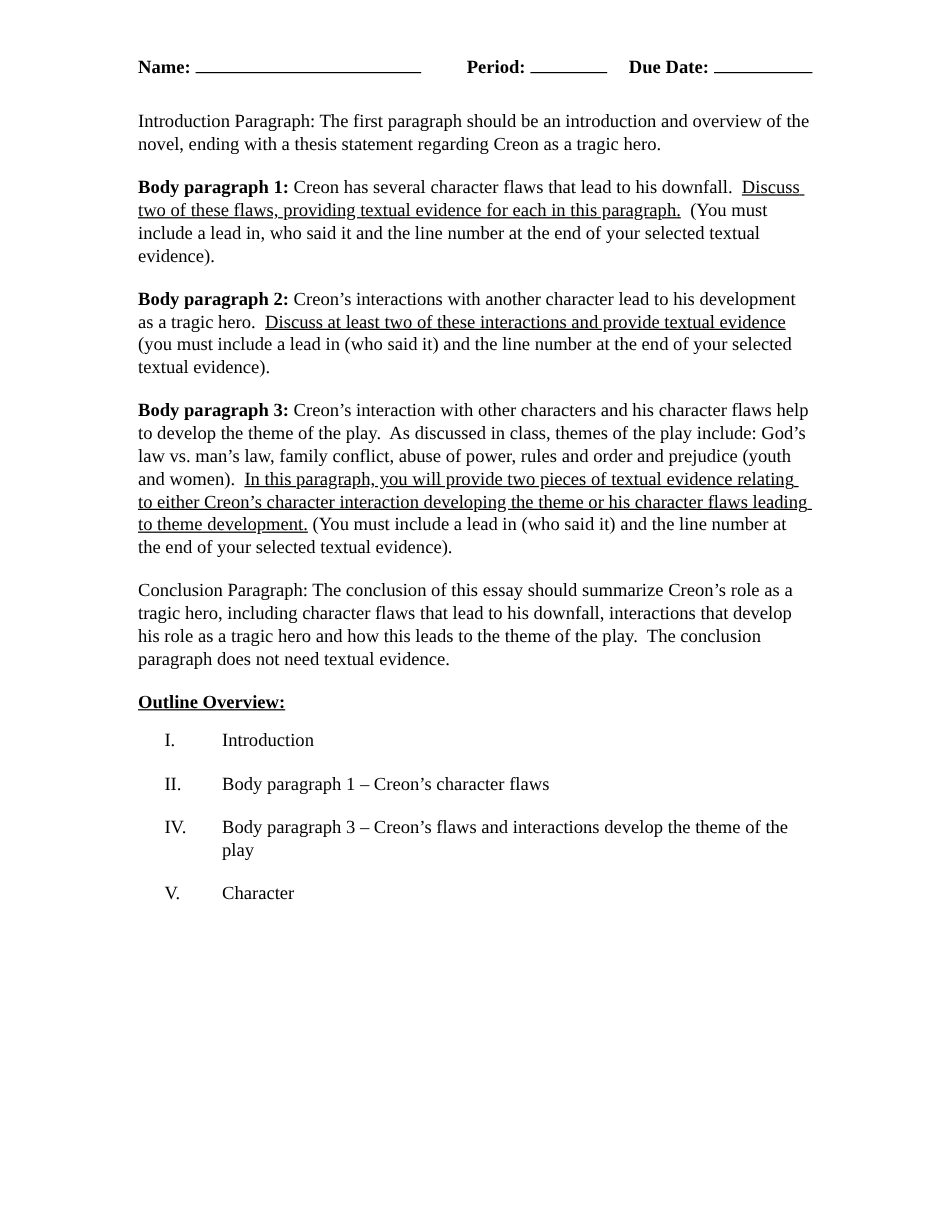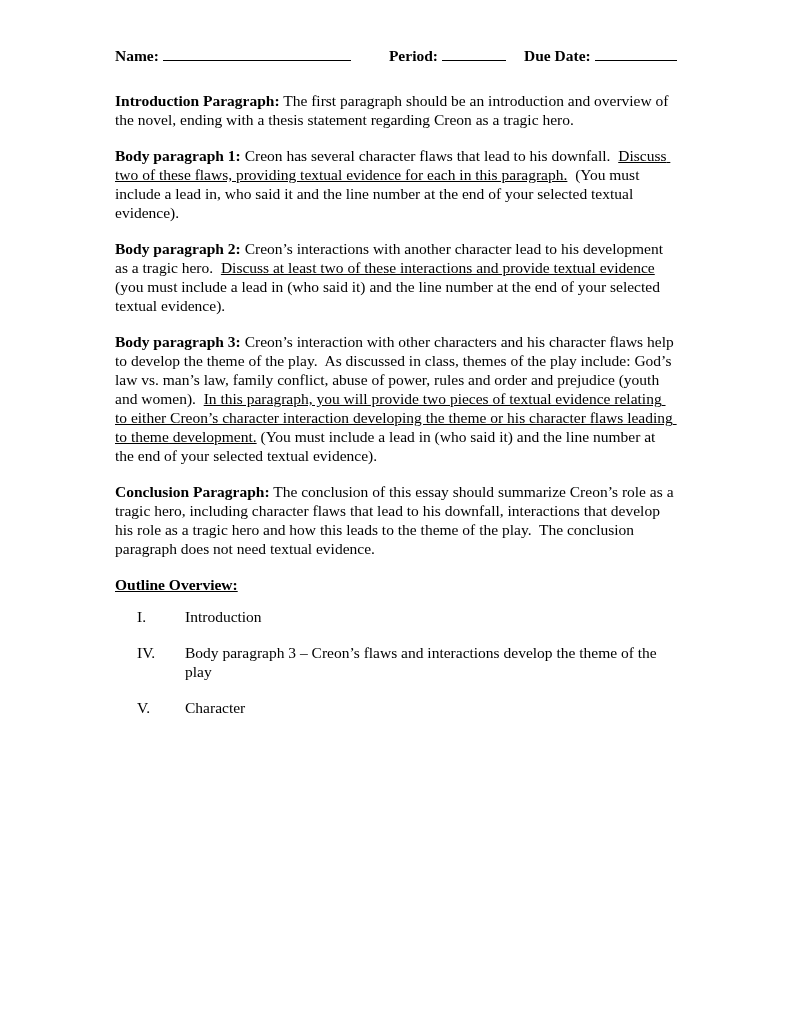--- a/index.html
+++ b/index.html
@@ -79,31 +79,35 @@
     <span>
       <span class="label">Period:</span><span class="blank blank-period"></span>
     </span>
     <span class="gap2"></span>
     <span>
       <span class="label">Due Date:</span><span class="blank blank-due"></span>
     </span>
   </div>
 
 
-  <p class="para"><span style="font-weight: bold;">Introduction Paragraph:</span><span> The first paragraph should be an introduction and overview of the novel, ending with a thesis statement regarding Creon as a tragic hero.</span></p>
+  <p class="para"><span style="font-weight: normal;">Introduction Paragraph:</span><span> The first paragraph should be an introduction and overview of the novel, ending with a thesis statement regarding Creon as a tragic hero.</span></p>
   <p class="para"><span style="font-weight: bold;">Body paragraph 1:</span><span> Creon has several character flaws that lead to his downfall.  </span><span style="text-decoration: underline;">Discuss two of these flaws, providing textual evidence for each in this paragraph.</span><span>  (You must include a lead in, who said it and the line number at the end of your selected textual evidence).</span></p>
   <p class="para"><span style="font-weight: bold;">Body paragraph 2:</span><span> Creon’s interactions with another character lead to his development as a tragic hero.  </span><span style="text-decoration: underline;">Discuss at least two of these interactions and provide textual evidence</span><span> (you must include a lead in (who said it) and the line number at the end of your selected textual evidence).</span></p>
   <p class="para"><span style="font-weight: bold;">Body paragraph 3:</span><span> Creon’s interaction with other characters and his character flaws help to develop the theme of the play.  As discussed in class, themes of the play include: God’s law vs. man’s law, family conflict, abuse of power, rules and order and prejudice (youth and women).  </span><span style="text-decoration: underline;">In this paragraph, you will provide two pieces of textual evidence relating to either Creon’s character interaction developing the theme or his character flaws leading to theme development.</span><span> (You must include a lead in (who said it) and the line number at the end of your selected textual evidence).</span></p>
-  <p class="para"><span style="font-weight: bold;">Conclusion Paragraph:</span><span> The conclusion of this essay should summarize Creon’s role as a tragic hero, including character flaws that lead to his downfall, interactions that develop his role as a tragic hero and how this leads to the theme of the play.  The conclusion paragraph does not need textual evidence.</span></p>
+  <p class="para"><span style="font-weight: normal;">Conclusion Paragraph:</span><span> The conclusion of this essay should summarize Creon’s role as a tragic hero, including character flaws that lead to his downfall, interactions that develop his role as a tragic hero and how this leads to the theme of the play.  The conclusion paragraph does not need textual evidence.</span></p>
 
   <div class="outline-heading">Outline Overview:</div>
 
   <div class="outline-item">
     <span class="numeral">I.</span>
     <span class="outline-text">Introduction</span>
+  </div>
+  <div class="outline-item">
+    <span class="numeral">II.</span>
+    <span class="outline-text">Body paragraph 1 – Creon’s character flaws</span>
   </div>
   <div class="outline-item">
     <span class="numeral">IV.</span>
     <span class="outline-text">Body paragraph 3 – Creon’s flaws and interactions develop the theme of the play</span>
   </div>
   <div class="outline-item">
     <span class="numeral">V.</span>
     <span class="outline-text">Character</span>
   </div>
 

